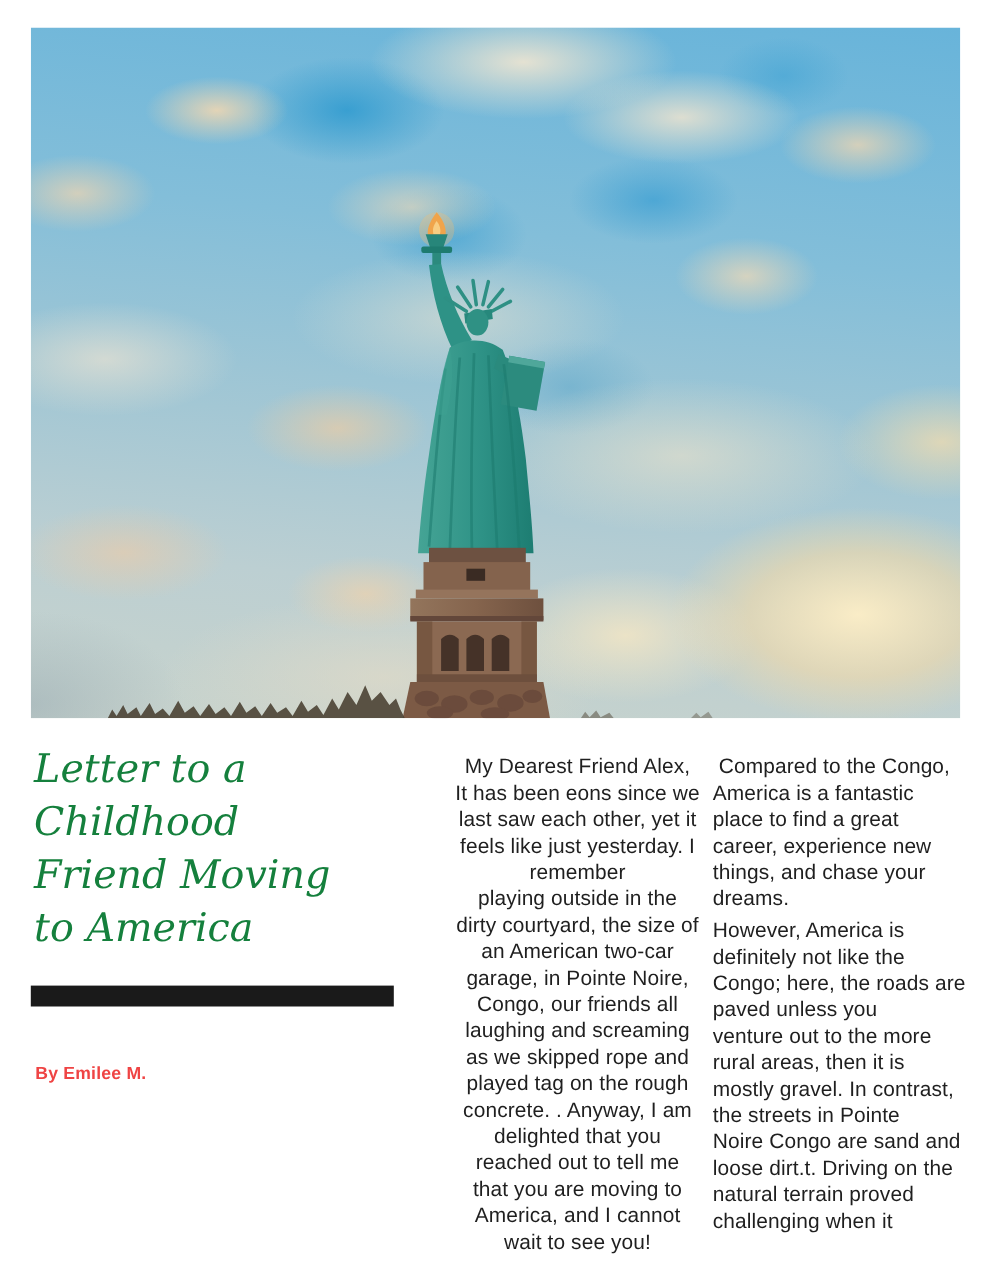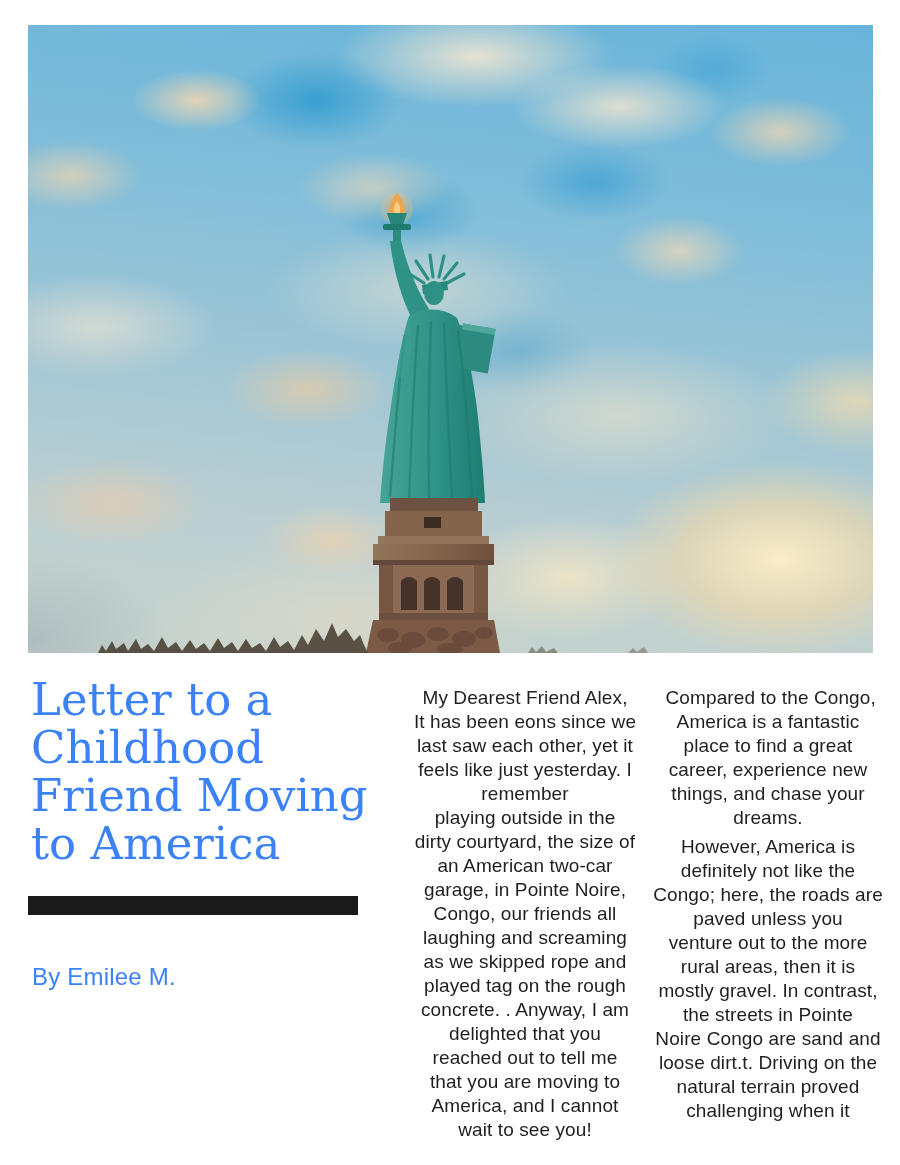--- a/index.html
+++ b/index.html
@@ -48,46 +48,47 @@
       radial-gradient(22% 18% at 0% 98%, rgba(148,168,178,0.50) 0%, rgba(148,168,178,0) 75%),
       linear-gradient(186deg, #68b4da 0%, #83bed9 32%, #a3c7d4 58%, #bccfd2 78%, #c8d3cc 100%);
   }
   .statue-svg { position: absolute; inset: 0; width: 100%; height: 100%; }
 
   
   .title-block { position: absolute; left: 31px; top: 676px; width: 350px; }
   .title {
     margin: 0;
     font-family: "DejaVu Serif", serif;
+    font-style: italic;
     font-weight: 500;
-    font-size: 45px;
+    font-size: 36px;
     line-height: 48px;
     letter-spacing: 0px;
-    color: #3b82f6;
+    color: #15803d;
     white-space: pre;
   }
   .accent-bar {
     position: absolute;
     left: 28px; top: 896px;
     width: 330px; height: 19px;
     background: #1a1a1a;
   }
   .byline {
     position: absolute;
     left: 32px; top: 963px;
     margin: 0;
-    font-size: 24px;
+    font-size: 16px;
     line-height: 28px;
-    font-weight: 400;
-    color: #3b82f6;
+    font-weight: 700;
+    color: #ef4444;
     letter-spacing: 0.2px;
   }
   .col { position: absolute; top: 686px; }
   .col-1 { left: 400px; width: 250px; text-align: center; }
-  .col-2 { left: 648px; width: 240px; text-align: center; }
+  .col-2 { left: 648px; width: 240px; }
   .col p {
     margin: 0;
     font-size: 19px;
     line-height: 24px;
     font-weight: 500;
     color: #1f1f1f;
     letter-spacing: 0.1px;
     white-space: pre;
   }
   .col p + p { margin-top: 5px; }

